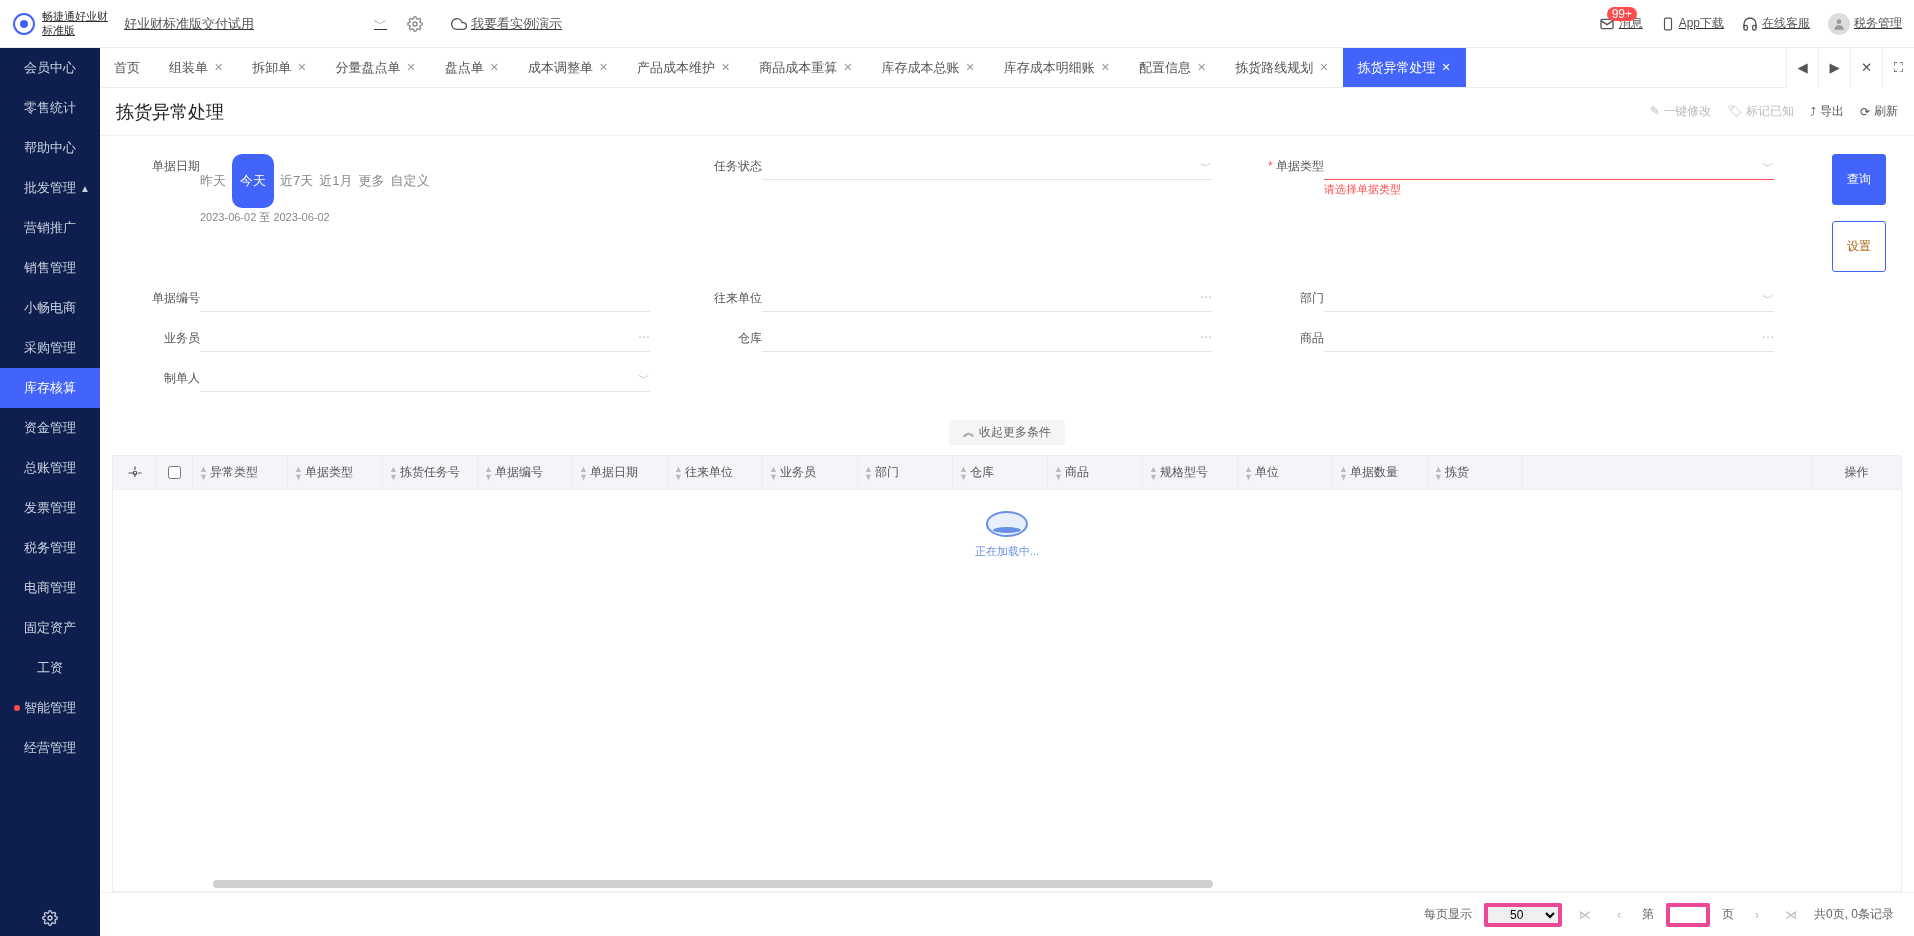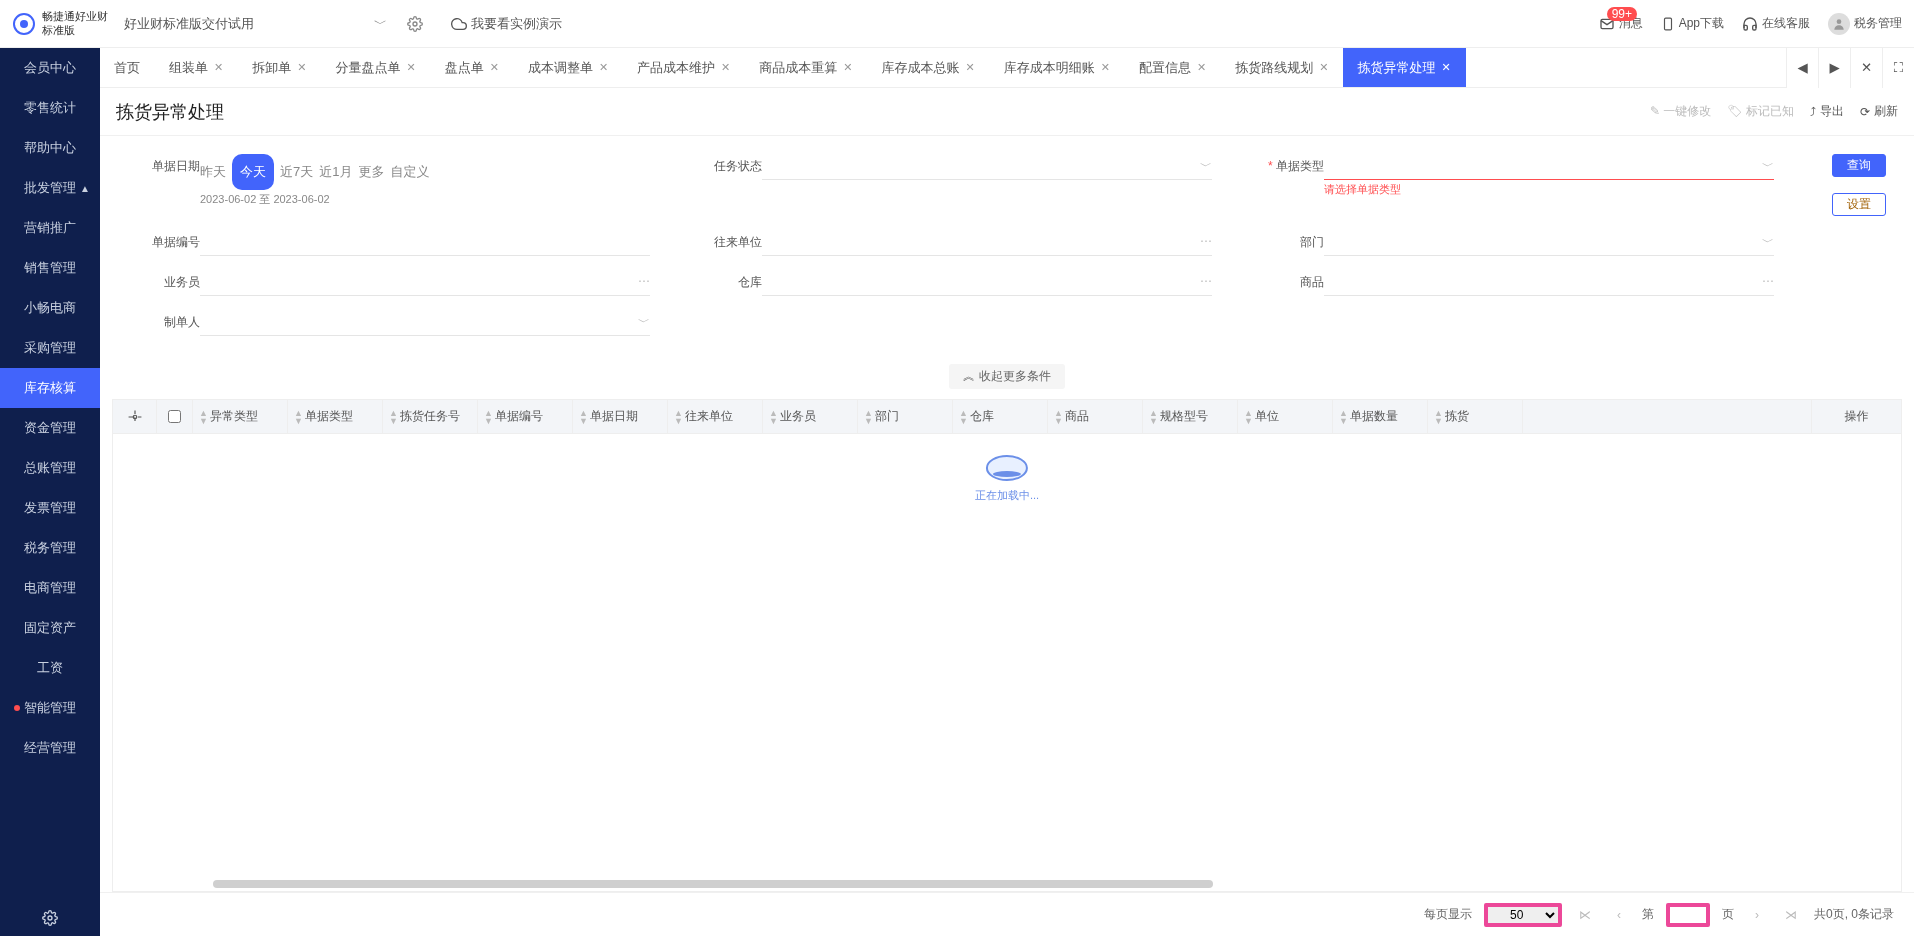--- a/index.html
+++ b/index.html
@@ -1,19 +1,19 @@
 <!DOCTYPE html>
 <html><head>
 <meta charset="utf-8">
 <style>
 * { box-sizing: border-box; margin: 0; padding: 0; }
 body { font-family: "Microsoft YaHei", -apple-system, sans-serif; font-size: 13px; color: #333; background: #fff; overflow: hidden; }
 
 
-.top-header { height: 48px; display: flex; align-items: center; padding: 0 12px; border-bottom: 1px solid #eee; background: #fff; }
+.top-header { height: 48px; display: flex; align-items: center; padding: 0 12px; border-bottom: 1px solid #eee; background: #fff; text-decoration: underline; }
 .logo-area { display: flex; align-items: center; width: 100px; color: #333; font-size: 11px; line-height: 1.2; }
 .logo-icon { width: 24px; height: 24px; margin-right: 6px; }
 .logo-text { display: flex; flex-direction: column; }
 .product-select { display: flex; align-items: center; margin-left: 12px; color: #555; cursor: pointer; }
 .product-select .chev { margin-left: 120px; color: #888; }
 .gear-btn { margin-left: 20px; color: #888; cursor: pointer; }
 .demo-link { margin-left: 28px; color: #555; display: flex; align-items: center; cursor: pointer; }
 .demo-link svg { margin-right: 4px; }
 .top-spacer { flex: 1; }
 .top-right { display: flex; align-items: center; gap: 18px; color: #555; }
@@ -58,25 +58,25 @@
 .filter-group { flex: 1; display: flex; align-items: flex-start; min-width: 0; }
 .filter-label { width: 72px; text-align: right; color: #555; font-size: 12px; padding-top: 4px; flex-shrink: 0; }
 .filter-label.req::before { content: "* "; color: #ff4d4f; }
 .filter-input { flex: 1; min-width: 0; }
 .input-line { border: none; border-bottom: 1px solid #e5e5e5; width: 100%; height: 26px; font-size: 12px; outline: none; background: transparent; }
 .input-line.error { border-bottom-color: #ff4d4f; }
 .input-wrap { position: relative; }
 .input-suffix { position: absolute; right: 0; top: 4px; color: #bbb; cursor: pointer; font-size: 12px; }
 .date-chips { display: flex; align-items: center; gap: 6px; font-size: 13px; color: #888; flex-wrap: wrap; }
 .date-chips span { cursor: pointer; }
-.date-chips span.active { background: #4264fb; color: #fff; border-radius: 10px; padding: 9px 8px; }
+.date-chips span.active { background: #4264fb; color: #fff; border-radius: 10px; padding: 18px 8px; }
 .date-range { font-size: 11px; color: #888; margin-top: 2px; }
 .error-msg { color: #ff4d4f; font-size: 11px; margin-top: 2px; }
 .filter-side { display: flex; flex-direction: column; gap: 8px; align-items: flex-end; width: 72px; }
-.btn { padding: 2px 14px; border-radius: 3px; font-size: 12px; cursor: pointer; text-align: center; }
+.btn { padding: 16px 14px; border-radius: 3px; font-size: 12px; cursor: pointer; text-align: center; }
 .btn-primary { background: #4264fb; color: #fff; border: 1px solid #4264fb; }
 .btn-ghost { background: #fff; color: #a16207; border: 1px solid #4264fb; margin-top: 8px; }
 
 .collapse-bar { text-align: center; margin: 6px 0 10px 0; }
 .collapse-btn { display: inline-flex; align-items: center; gap: 4px; background: #f5f5f5; border: none; padding: 4px 14px; border-radius: 3px; font-size: 12px; color: #666; cursor: pointer; }
 
 
 .table-wrap { flex: 1; margin: 0 12px; border: 1px solid #eee; display: flex; flex-direction: column; min-height: 0; }
 .thead { display: flex; background: #f3f5f8; border-bottom: 1px solid #eee; }
 .th { padding: 8px 6px; font-size: 12px; color: #555; border-right: 1px solid #eee; display: flex; align-items: center; gap: 2px; white-space: nowrap; overflow: hidden; }

